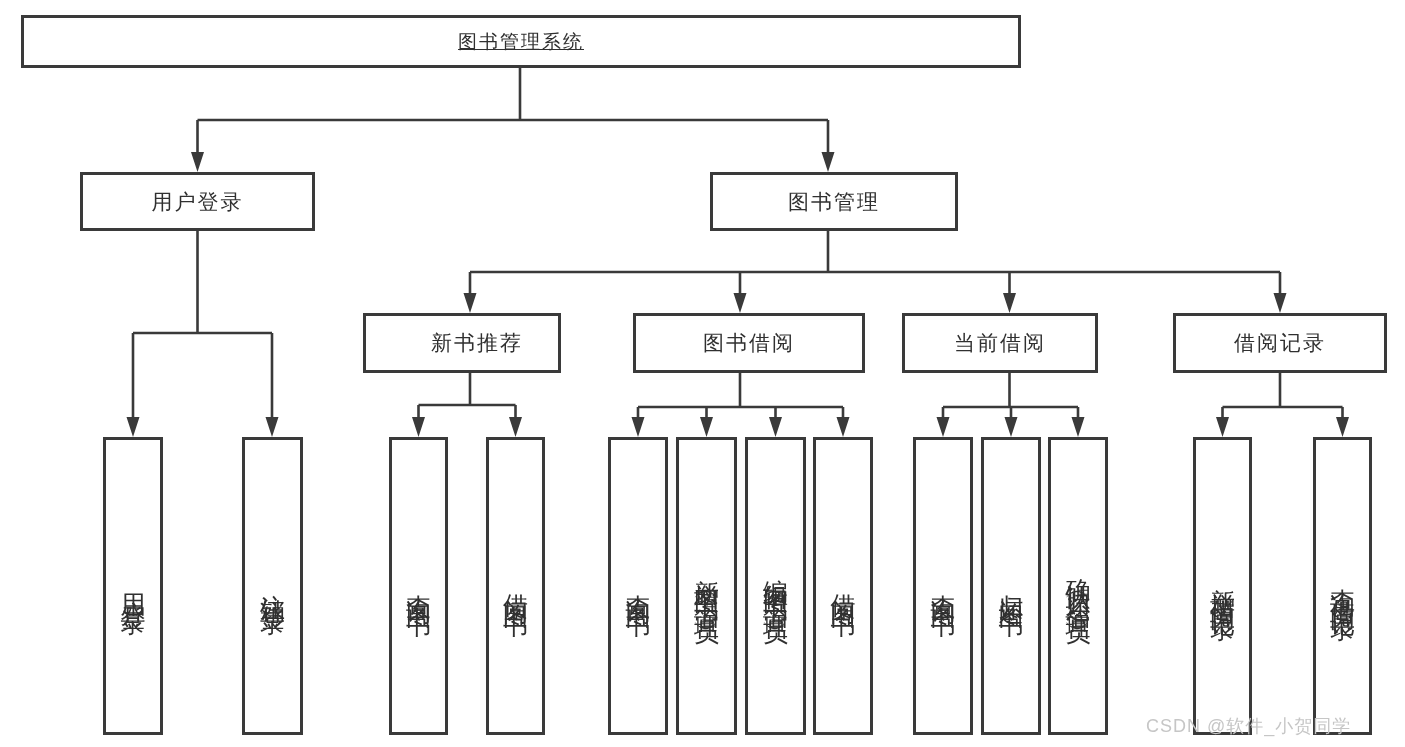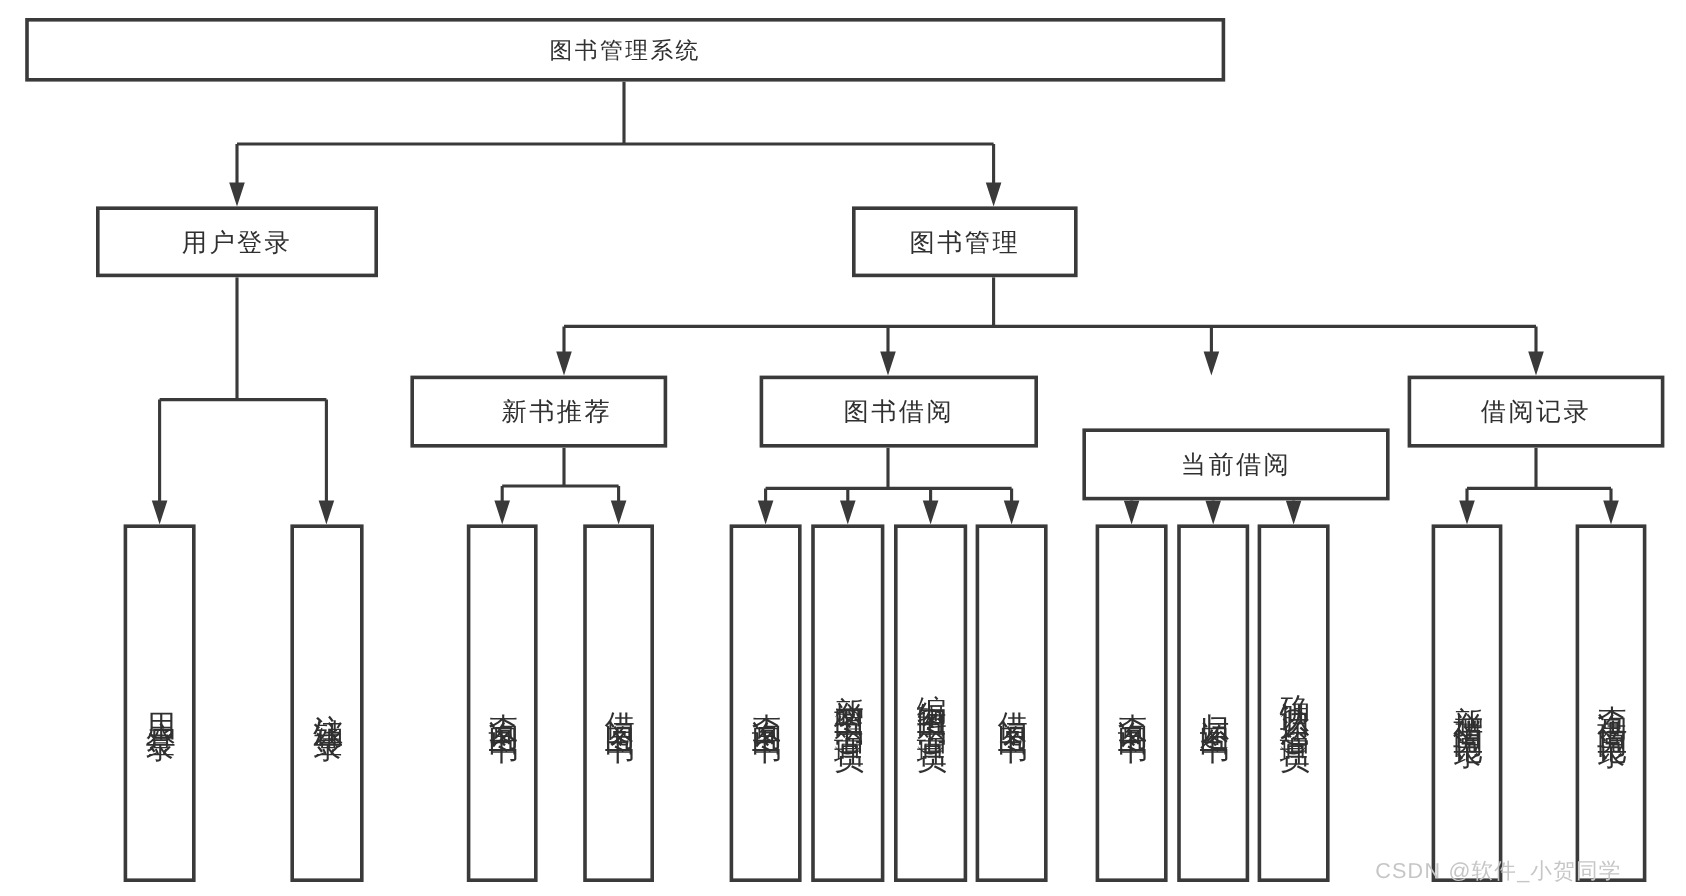--- a/index.html
+++ b/index.html
@@ -22,21 +22,21 @@
   .hnode {
     position: absolute;
     border: 3px solid var(--line);
     background: var(--bg);
     display: flex; align-items: center; justify-content: center;
     font-size: 21px; color: var(--text);
     letter-spacing: 2px;
     z-index: 1;
     white-space: nowrap;
   }
-  .hnode.root { font-size: 19px; }
+  .hnode.root { font-size: 19px; text-decoration: underline; }
   .vnode {
     position: absolute;
     top: 437px; height: 298px;
     border: 3px solid var(--line);
     background: var(--bg);
     display: flex; align-items: center; justify-content: center;
     z-index: 1;
   }
   .vnode span {
     writing-mode: vertical-rl;
@@ -84,25 +84,25 @@
            M936.5 417 L949.5 417 L943 437 Z
            M1004.5 417 L1017.5 417 L1011 437 Z
            M1071.5 417 L1084.5 417 L1078 437 Z
            M1216 417 L1229 417 L1222.5 437 Z
            M1336 417 L1349 417 L1342.5 437 Z"></path>
 </svg>
 
 <div class="hnode root" style="left:21px; top:15px; width:1000px; height:53px;">图书管理系统</div>
 
 <div class="hnode" style="left:80px; top:172px; width:235px; height:59px;">用户登录</div>
-<div class="hnode" style="left:710px; top:172px; width:188px; height:59px;">图书管理</div>
+<div class="hnode" style="left:710px; top:172px; width:248px; height:59px;">图书管理</div>
 
-<div class="hnode" style="left:342px; top:313px; width:214px; height:60px;padding-left:30px;">新书推荐</div>
+<div class="hnode" style="left:363px; top:313px; width:198px; height:60px;padding-left:30px;">新书推荐</div>
 <div class="hnode" style="left:633px; top:313px; width:232px; height:60px;">图书借阅</div>
-<div class="hnode" style="left:902px; top:313px; width:256px; height:60px;margin-top:44px;">当前借阅</div>
+<div class="hnode" style="left:902px; top:313px; width:196px; height:60px;">当前借阅</div>
 <div class="hnode" style="left:1173px; top:313px; width:214px; height:60px;text-align:right;">借阅记录</div>
 
 <div class="vnode" style="left:103px; width:60px;">
   <span>用户登录</span>
 </div>
 <div class="vnode" style="left:242px; width:61px;">
   <span>注销登录</span>
 </div>
 
 <div class="vnode" style="left:389px; width:59px;">

